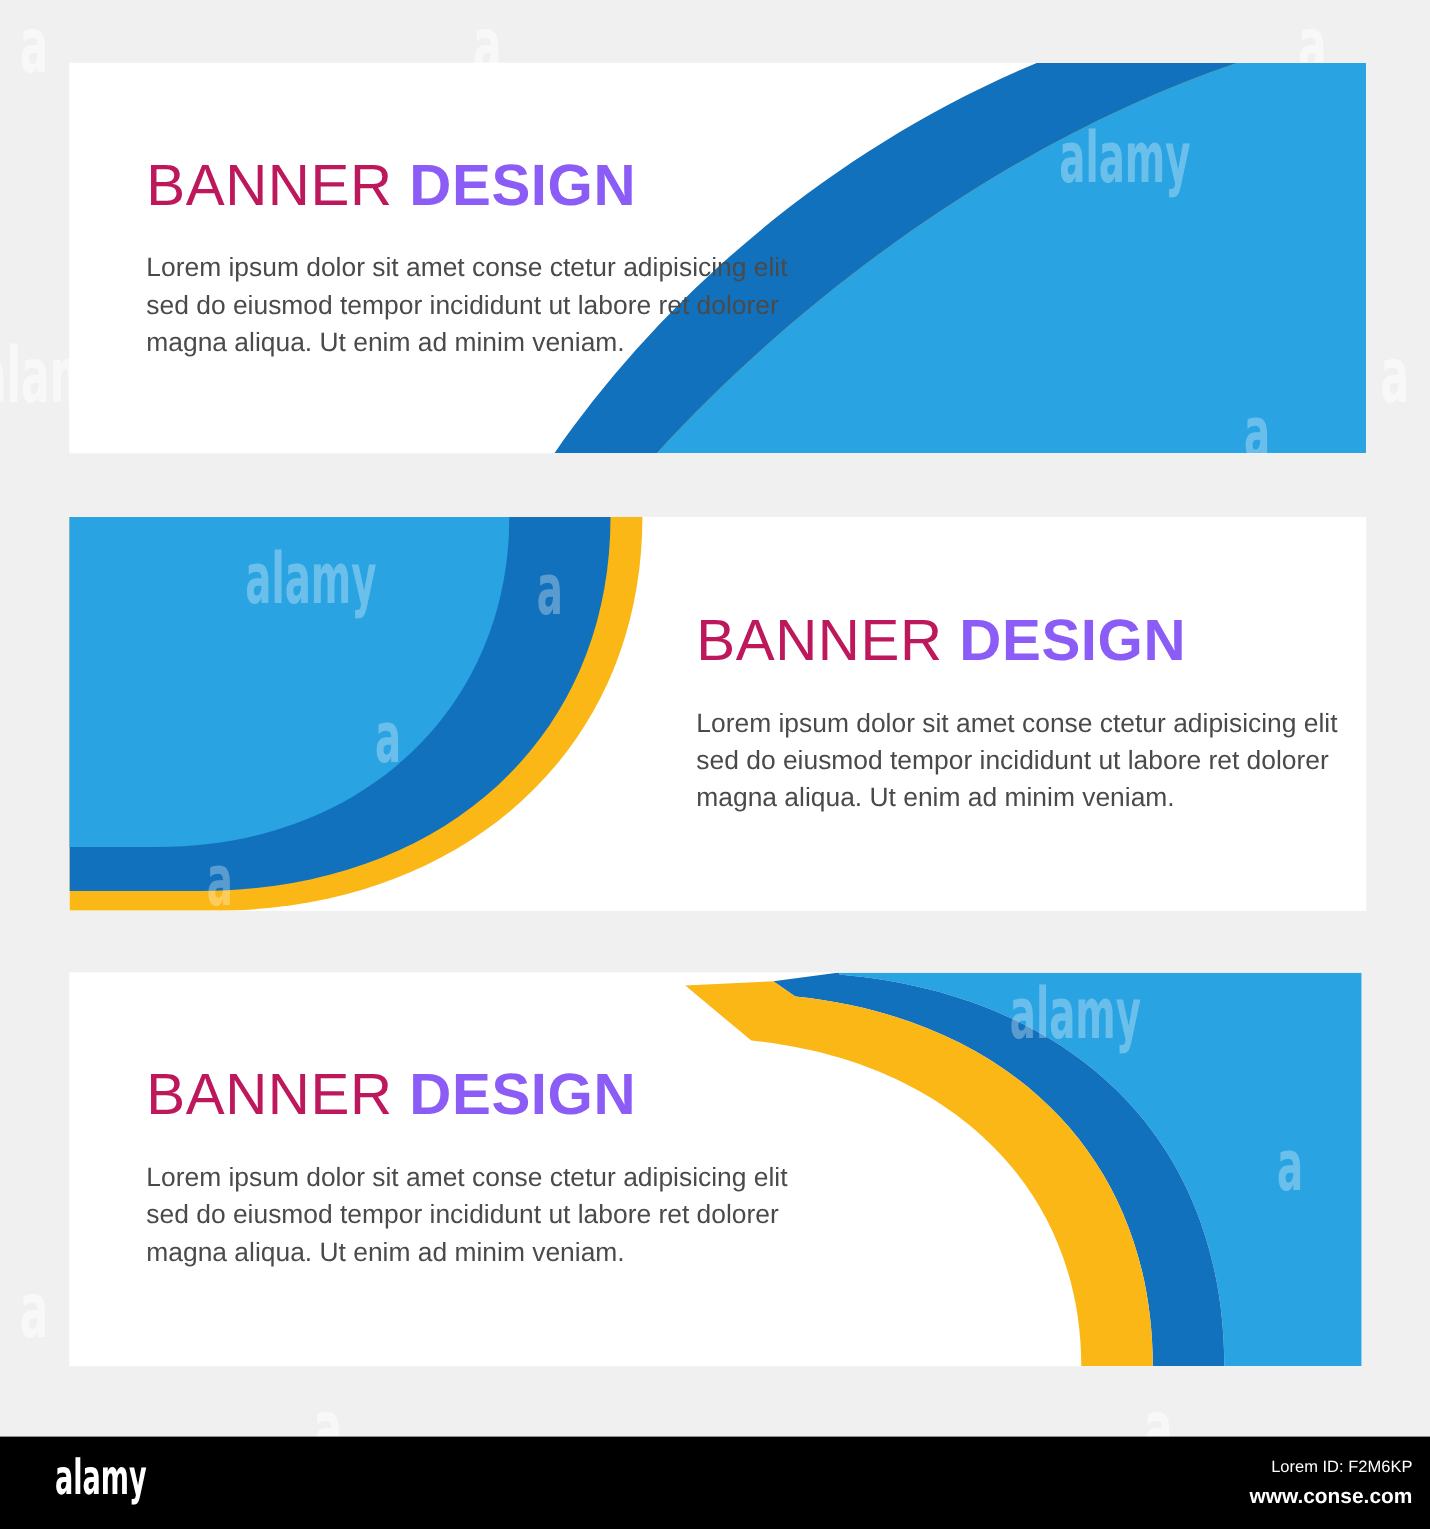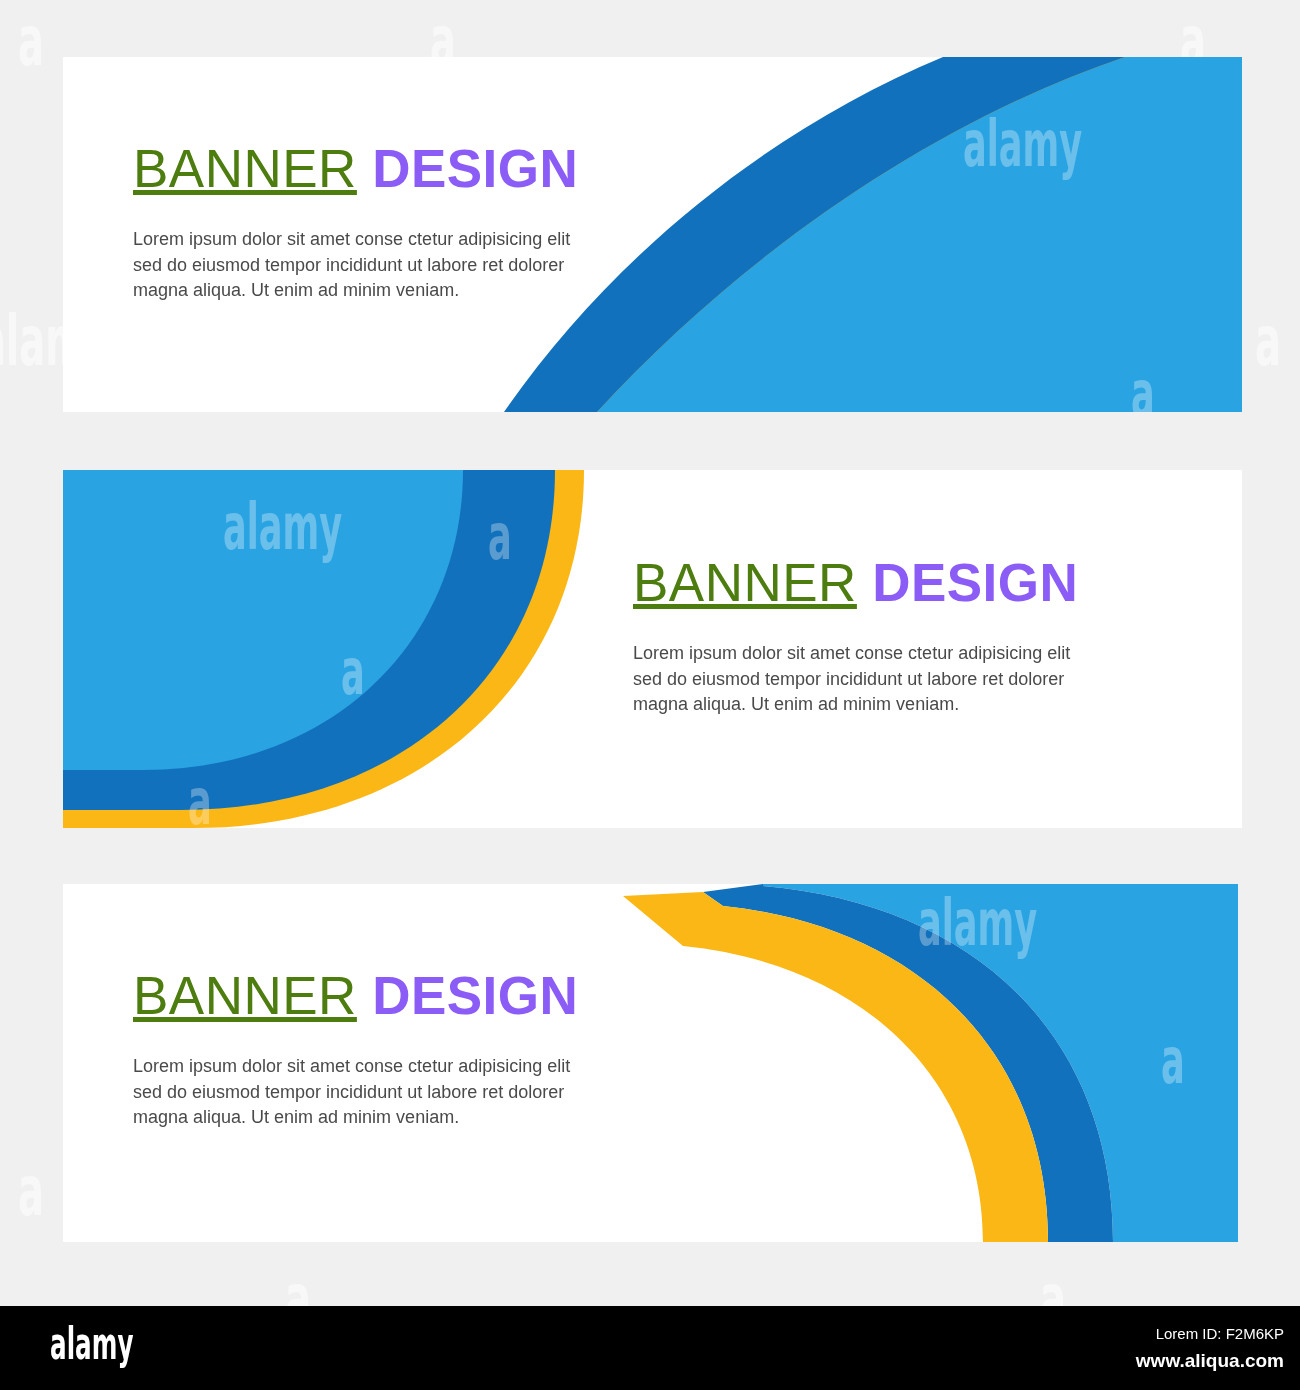--- a/index.html
+++ b/index.html
@@ -59,25 +59,25 @@
     z-index: 3;
   }
   .headline {
     margin: 0;
     font-size: 53px;
     line-height: 1.0;
     letter-spacing: 0.5px;
     font-weight: 400;
     white-space: nowrap;
   }
-  .headline .w1 { color: #4d7c0f; font-weight: 400; text-decoration: underline; }
+  .headline .w1 { color: #be185d; font-weight: 400; }
   .headline .w2 { color: #8b5cf6; font-weight: 700; }
   .bodytext {
     margin: 0;
-    font-size: 18px;
+    font-size: 24px;
     line-height: 1.42;
     color: #4a4a4a;
     font-weight: 400;
   }
   .bodytext span { display: block; white-space: nowrap; }
 
   
   .art-wm {
     position: absolute;
     font-family: "DejaVu Sans", sans-serif;
@@ -249,15 +249,15 @@
         <span>Lorem ipsum dolor sit amet conse ctetur adipisicing elit</span>
         <span>sed do eiusmod tempor incididunt ut labore ret dolorer</span>
         <span>magna aliqua. Ut enim ad minim veniam.</span>
       </p>
     </div>
   </div>
 
   <div class="footer-bar"></div>
   <div class="footer-logo">alamy</div>
   <div class="footer-imageid">Lorem ID: F2M6KP</div>
-  <div class="footer-url">www.aliqua.com</div>
+  <div class="footer-url">www.conse.com</div>
 
 </div>
 
 </body></html>

